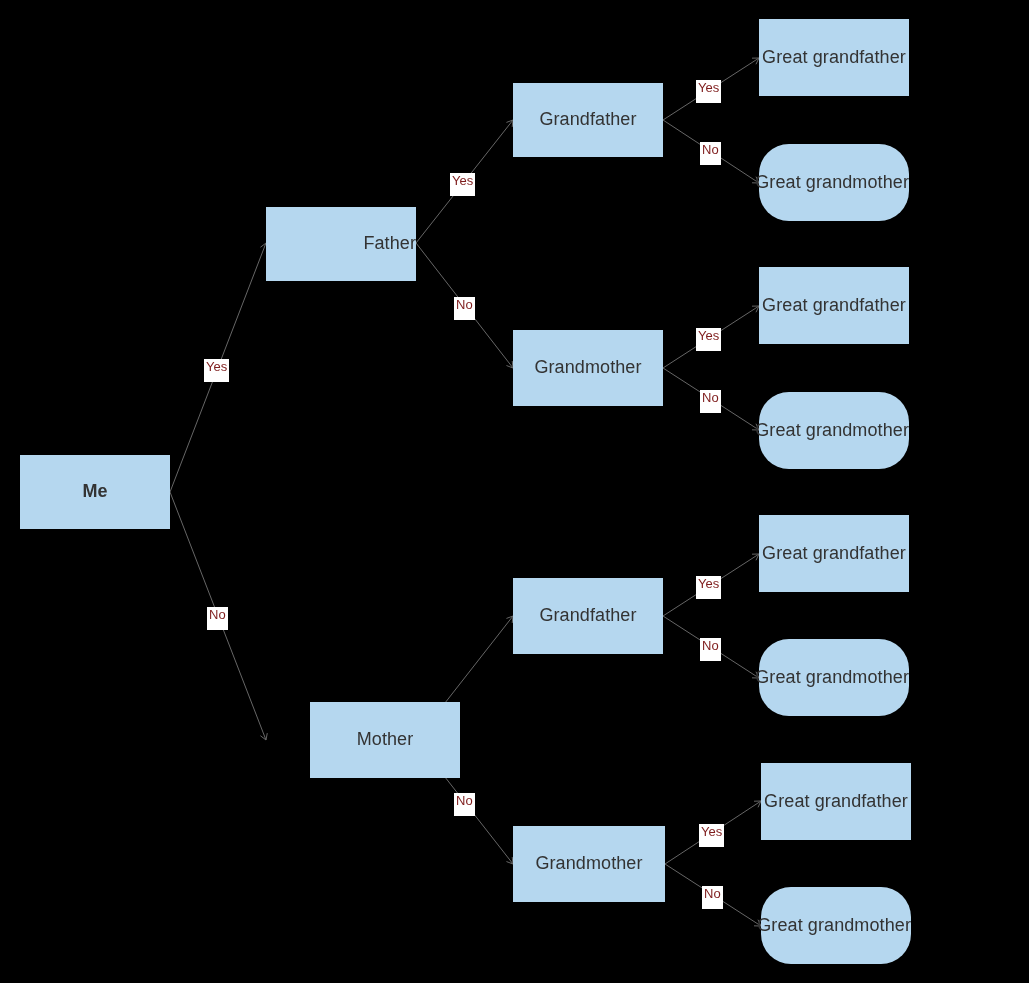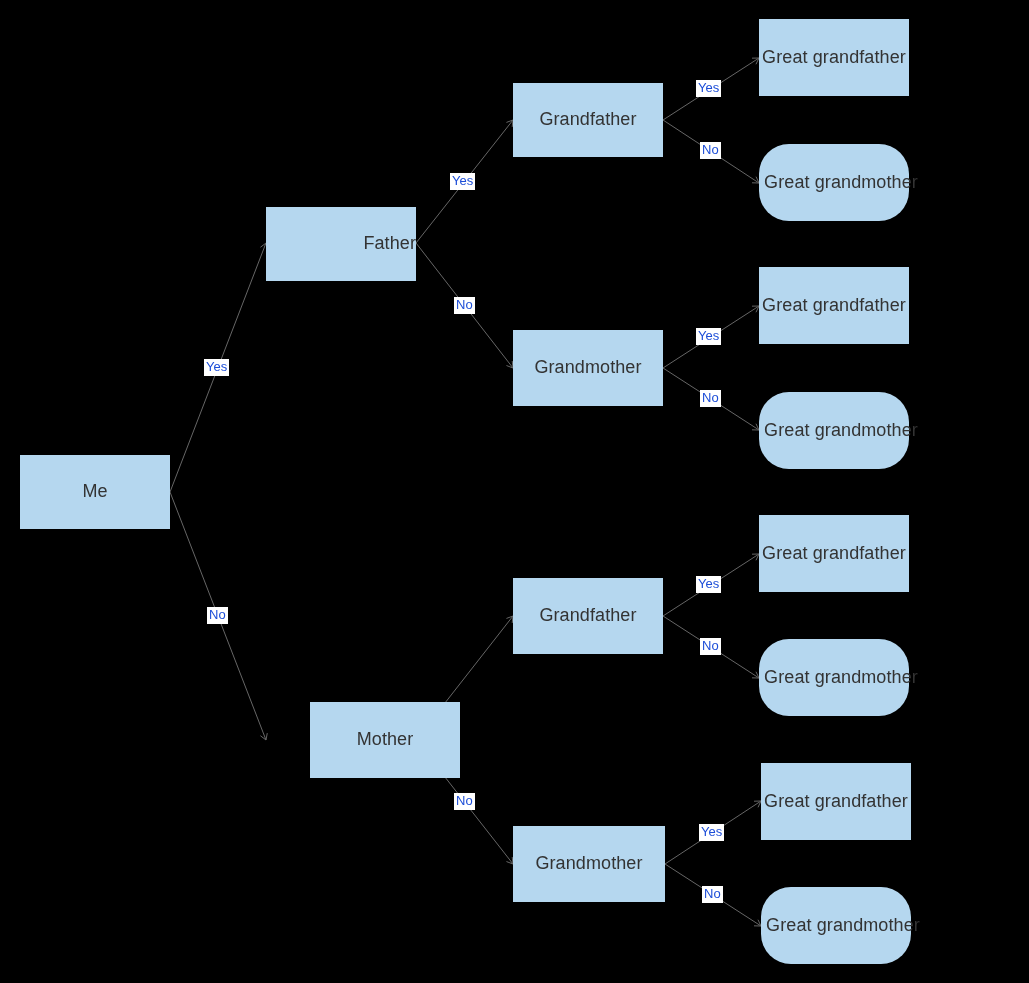--- a/index.html
+++ b/index.html
@@ -18,28 +18,28 @@
     color:#333333;
     font-size:18px;
     display:flex;
     align-items:center;
     justify-content:center;
     box-sizing:border-box;
     line-height:1.1;
     letter-spacing:0.1px;
     white-space:nowrap;
   }
-  .node.lshift{justify-content:center;padding-left:14px;border-radius:30px;}
+  .node.lshift{justify-content:flex-end;padding-left:14px;border-radius:30px;}
   .edge-label{
     position:absolute;
     background:#ffffff;
-    color:#1d4ed8;
+    color:#7f1d1d;
     font-size:13px;
     line-height:14px;
-    padding:1px 2px 2px 2px;
+    padding:1px 2px 8px 2px;
     box-sizing:border-box;
     white-space:nowrap;
   }
 </style>
 </head>
 <body>
 
 <div id="stage">
   <svg id="edges" viewBox="0 0 1029 983" xmlns="http://www.w3.org/2000/svg">
       <line x1="170" y1="492" x2="266" y2="243" stroke="#666666" stroke-width="1"></line>
@@ -79,21 +79,21 @@
       <line x1="759" y1="678" x2="752.0019230158787" y2="677.8359313426928" stroke="#666666" stroke-width="1"></line>
       <line x1="759" y1="678" x2="755.9719186175125" y2="671.6888413788724" stroke="#666666" stroke-width="1"></line>
       <line x1="665" y1="864" x2="761" y2="801" stroke="#666666" stroke-width="1"></line>
       <line x1="761" y1="801" x2="758.0181705860134" y2="807.3331424542548" stroke="#666666" stroke-width="1"></line>
       <line x1="761" y1="801" x2="754.0033105755135" y2="801.2152605334932" stroke="#666666" stroke-width="1"></line>
       <line x1="665" y1="864" x2="761" y2="926" stroke="#666666" stroke-width="1"></line>
       <line x1="761" y1="926" x2="754.0019230158787" y2="925.8359313426928" stroke="#666666" stroke-width="1"></line>
       <line x1="761" y1="926" x2="757.9719186175125" y2="919.6888413788724" stroke="#666666" stroke-width="1"></line>
     </svg>
   <div id="nodes">
-      <div class="node" style="left: 20px; top: 455px; width: 150px; height: 74px; background: rgb(181, 215, 239); color: rgb(51, 51, 51);">
+      <div class="node" style="left: 20px; top: 455px; width: 150px; height: 74px; background: rgb(181, 215, 239); color: rgb(51, 51, 51); font-weight: bold;">
         <span>Me</span>
       </div>
       <div class="node" style="left: 266px; top: 207px; width: 150px; height: 74px; background: rgb(181, 215, 239); color: rgb(51, 51, 51); justify-content: flex-end;">
         <span>Father</span>
       </div>
       <div class="node" style="left: 266px; top: 702px; width: 150px; height: 76px; background: rgb(181, 215, 239); color: rgb(51, 51, 51); margin-left: 44px;">
         <span>Mother</span>
       </div>
       <div class="node" style="left: 513px; top: 83px; width: 150px; height: 74px; background: rgb(181, 215, 239); color: rgb(51, 51, 51);">
         <span>Grandfather</span>

